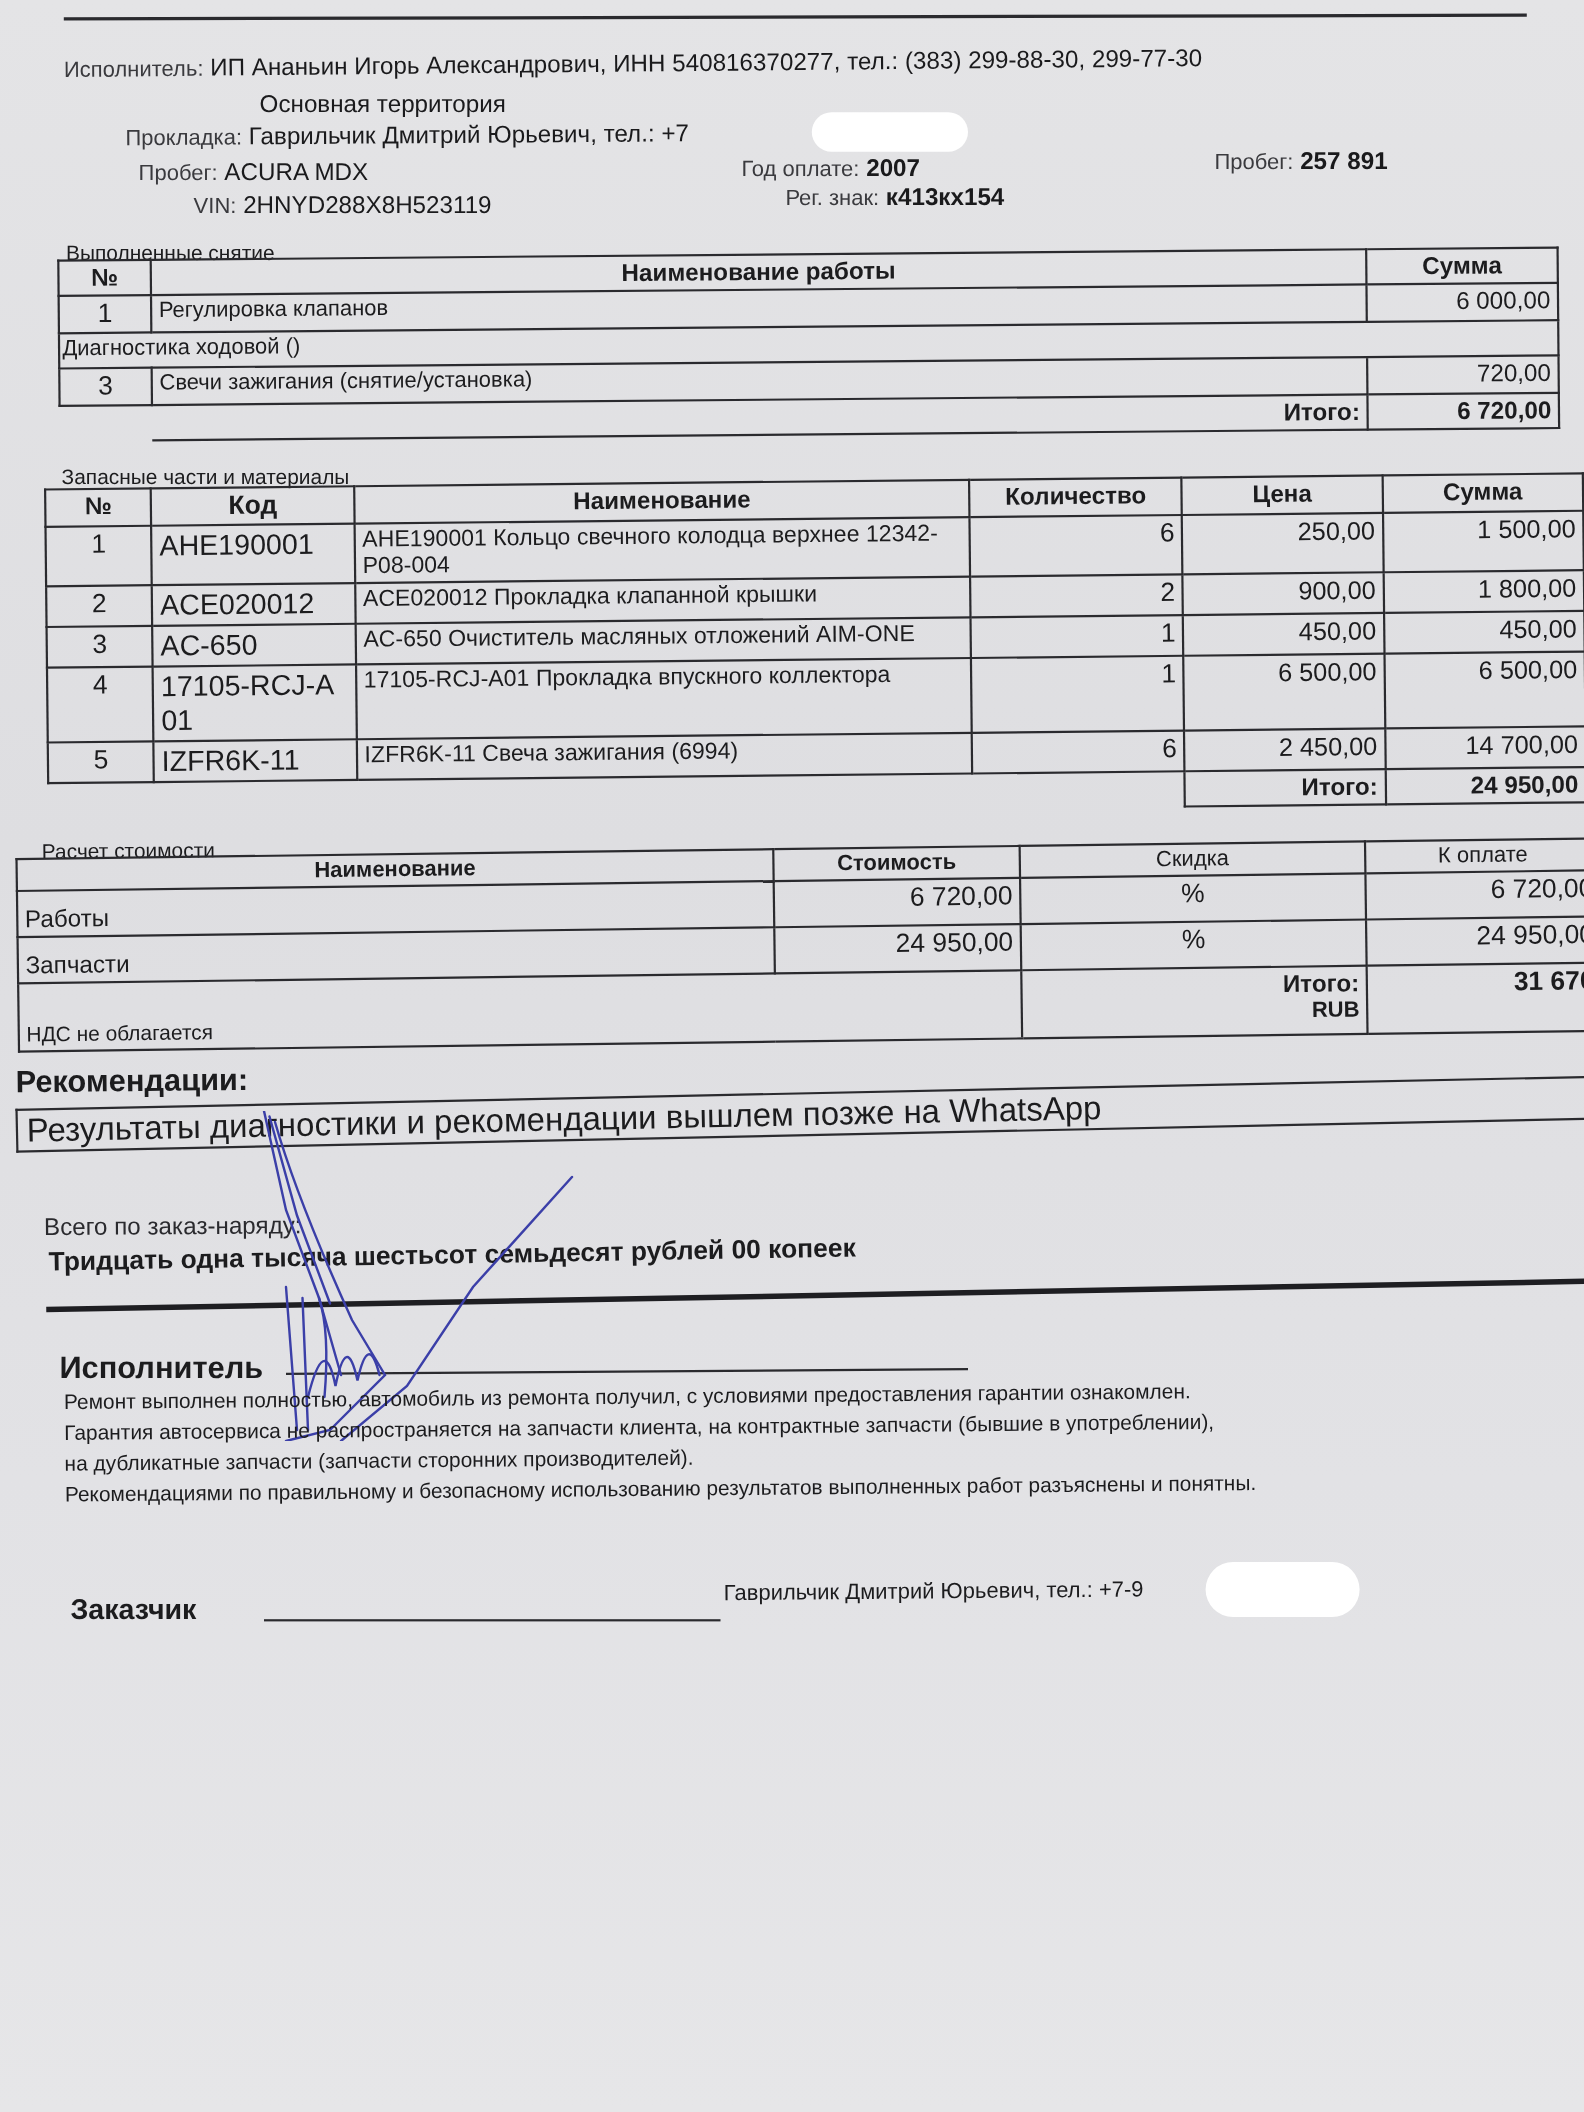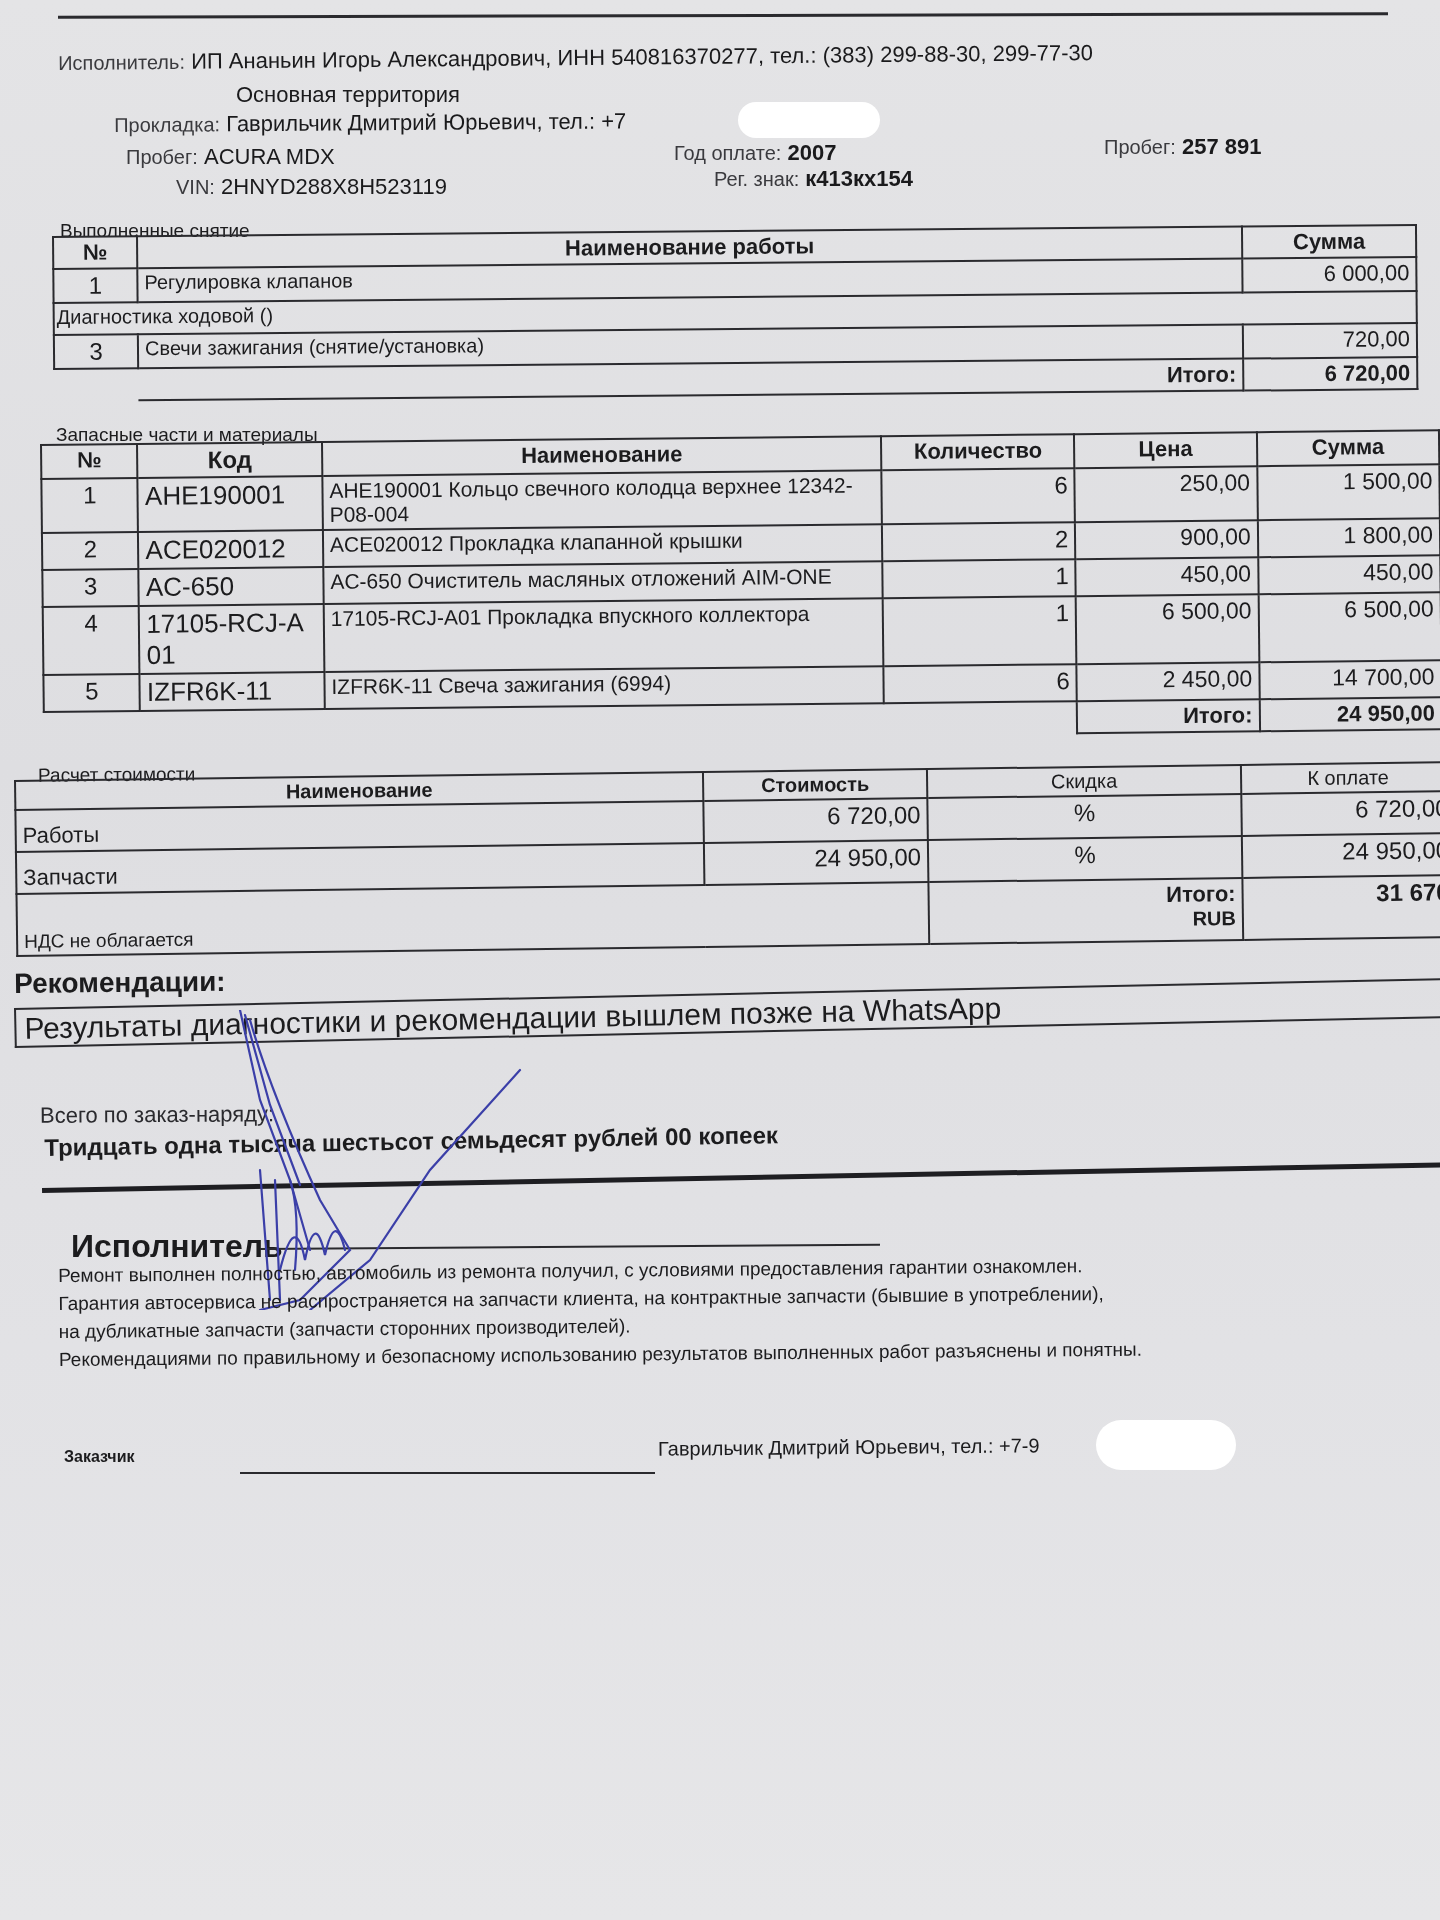--- a/index.html
+++ b/index.html
@@ -33,27 +33,27 @@
   .parts td.code { font-size: 26px; }
   .calc { left: 14px; top: 780px; width: 1440px; transform: rotate(-0.75deg); transform-origin: left top; font-size: 22px; }
 
   .rec-title { position: absolute; left: 14px; top: 968px; font-size: 28px; font-weight: bold; transform: rotate(-0.6deg); transform-origin: left top; }
   .rec-box { position: absolute; left: 14px; top: 1008px; width: 1430px; height: 40px; border: 2px solid #2a2a2e; border-right: none; transform: rotate(-1.2deg); transform-origin: left top; font-size: 30px; padding: 2px 8px; box-sizing: border-box; }
 
   .total-label { position: absolute; left: 40px; top: 1102px; font-size: 22px; color: #2a2a2e; transform: rotate(-0.4deg); }
   .total-words { position: absolute; left: 44px; top: 1134px; font-size: 24px; font-weight: bold; transform: rotate(-1deg); transform-origin: left top; }
   .thick-rule { position: absolute; left: 42px; top: 1188px; width: 1400px; height: 5px; background: #1e1e22; transform: rotate(-1.05deg); transform-origin: left top; }
 
-  .exec-label { position: absolute; left: 71px; top: 1228px; font-size: 32px; font-weight: bold; }
+  .exec-label { position: absolute; left: 54px; top: 1228px; font-size: 28px; font-weight: bold; }
   .exec-line { position: absolute; left: 260px; top: 1248px; width: 620px; height: 2px; background: #2a2a2e; transform: rotate(-0.4deg); transform-origin: left top; }
 
   .terms { position: absolute; left: 58px; top: 1262px; font-size: 19px; line-height: 28px; transform: rotate(-0.55deg); transform-origin: left top; }
   .terms div { white-space: nowrap; }
 
-  .cust-label { position: absolute; left: 64px; top: 1448px; font-size: 16px; font-weight: bold; }
+  .cust-label { position: absolute; left: 64px; top: 1448px; font-size: 26px; font-weight: bold; }
   .cust-line { position: absolute; left: 240px; top: 1472px; width: 415px; height: 2px; background: #2a2a2e; }
   .cust-name { position: absolute; left: 658px; top: 1436px; font-size: 20px; white-space: nowrap; transform: rotate(-0.5deg); }
 
   .redact { position: absolute; background: #ffffff; border-radius: 30px; }
   .signature { position: absolute; left: 200px; top: 1010px; width: 340px; height: 300px; pointer-events: none; }
 </style>
 </head>
 <body>
 
 <div class="page">

